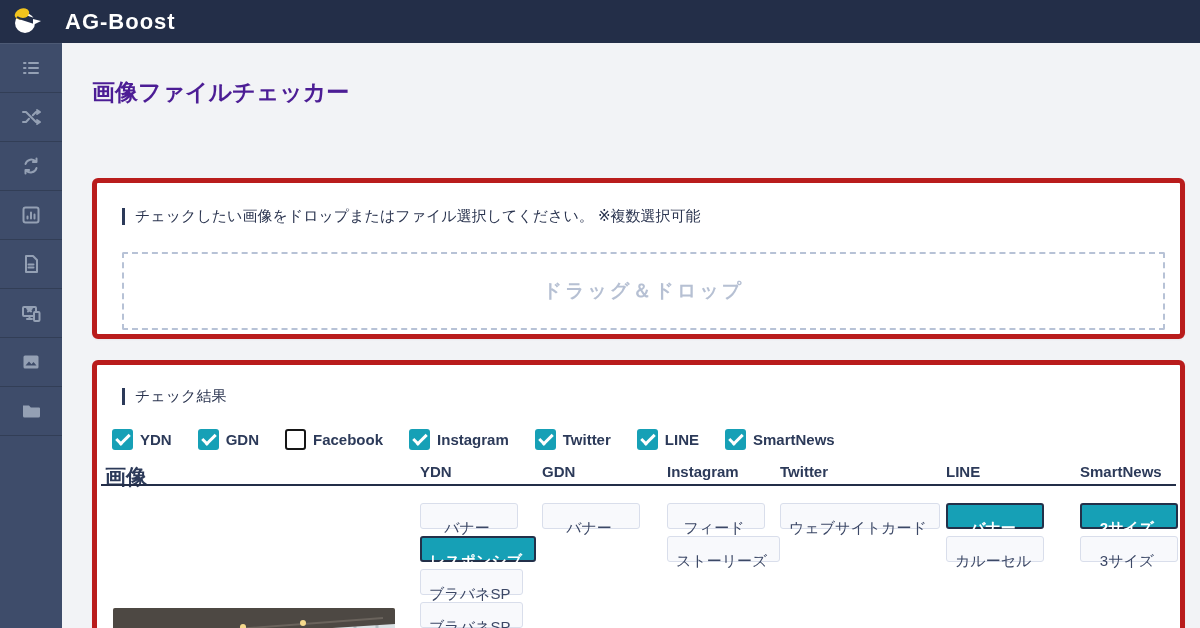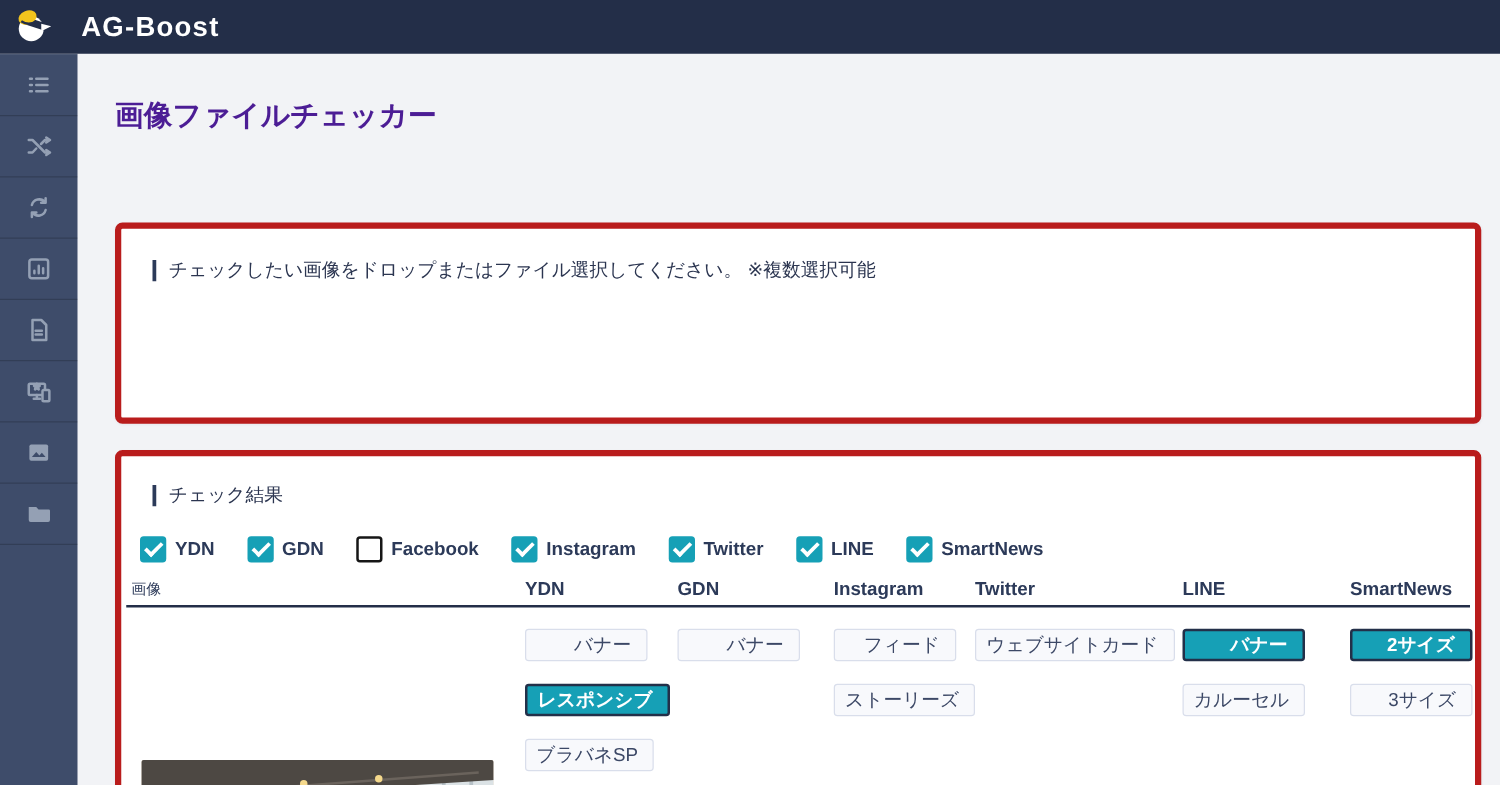--- a/index.html
+++ b/index.html
@@ -77,33 +77,33 @@
   .checkbox.checked::after {
     content:""; position:absolute; left:4px; top:5px; width:11px; height:5px;
     border-left:3px solid #fff; border-bottom:3px solid #fff;
     transform:rotate(-45deg);
   }
   .checkbox.unchecked { background:#fff; border:2px solid #161616; }
   .filter-label { font-size:15px; font-weight:700; color:#2c3a59; }
   
   .results-table { position:absolute; left:0; top:98px; right:0; height:320px; }
   .img-col-header {
-    position:absolute; left:8px; top:0; font-size:12px; font-weight:400; color:#2c3a59;
+    position:absolute; left:8px; top:0; font-size:21px; font-weight:700; color:#2c3a59;
   }
   .header-rule {
     position:absolute; left:4px; right:4px; top:21px; height:2px; background:#232e48;
   }
   .rcol { position:absolute; top:0; width:160px; }
   .col-header { font-size:15px; font-weight:700; color:#2c3a59; height:21px; }
   .col-btns { margin-top:19px; }
   .chip {
     display:block; min-width:98px; width:max-content; height:26px;
-    margin-bottom:18px; padding:0 12px 0 8px;
+    margin-bottom:7px; padding:12px 12px 0 8px;
     background:#f8f9fc; border:1px solid #d9deeb; border-radius:3px;
-    font-family:inherit; font-size:15px; color:#3c4866; text-align:right;
+    font-family:inherit; font-size:15px; color:#3c4866; text-align:center;
     line-height:23px; cursor:pointer; white-space:nowrap;
   }
   .chip-active {
     background:var(--teal,#16a0b6); color:#fff; font-weight:700;
     border:2px solid #233049; line-height:21px;
   }
   .thumb {
     position:absolute; left:16px; top:145px; width:282px; height:170px;
     border-radius:2px; overflow:hidden;
   }
@@ -194,20 +194,23 @@
 
 <div class="main">
 
   <h1 class="page-title">画像ファイルチェッカー</h1>
 
 
   <section class="card card-upload">
     <div class="sec-head" style="top:24px;">
       <span class="vbar"></span>
       <span>チェックしたい画像をドロップまたはファイル選択してください。 ※複数選択可能</span>
+    </div>
+    <div class="dropzone">
+      <span class="dropzone-label">ドラッグ＆ドロップ</span>
     </div>
   </section>
 
   <section class="card card-results">
     <div class="sec-head" style="top:22px;">
       <span class="vbar"></span>
       <span>チェック結果</span>
     </div>
 
     <div class="filter-row">

